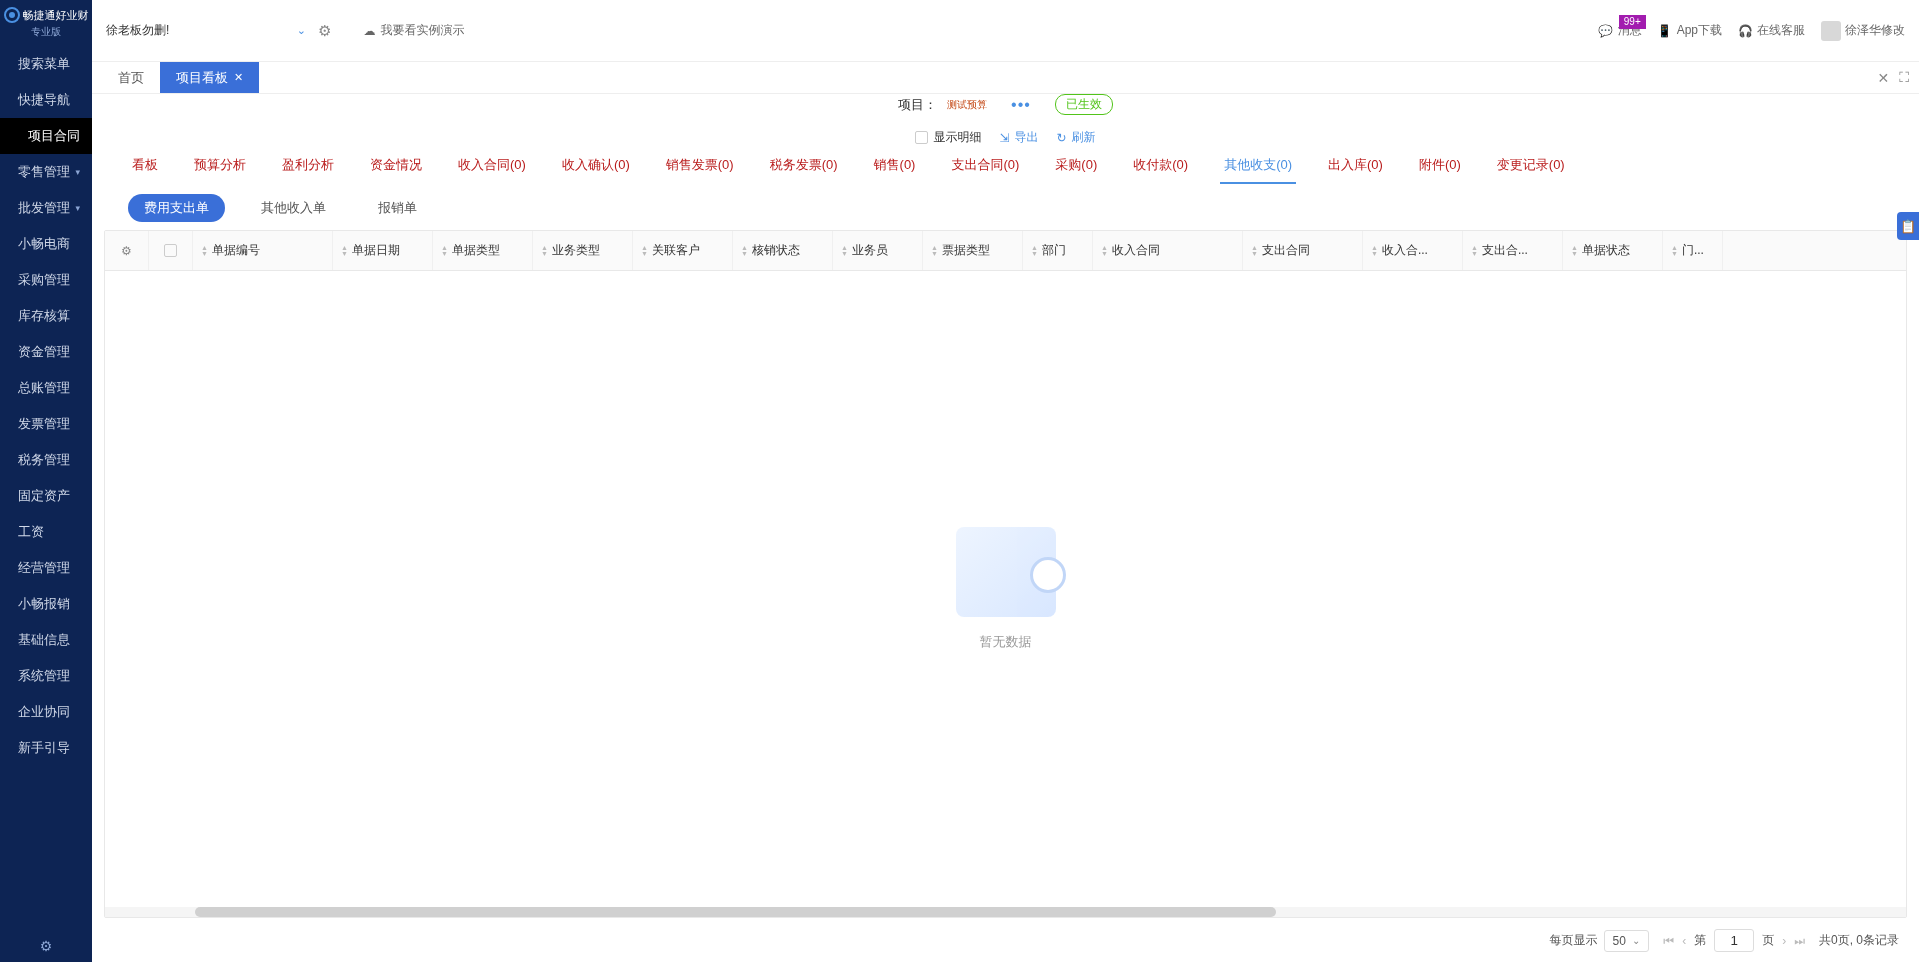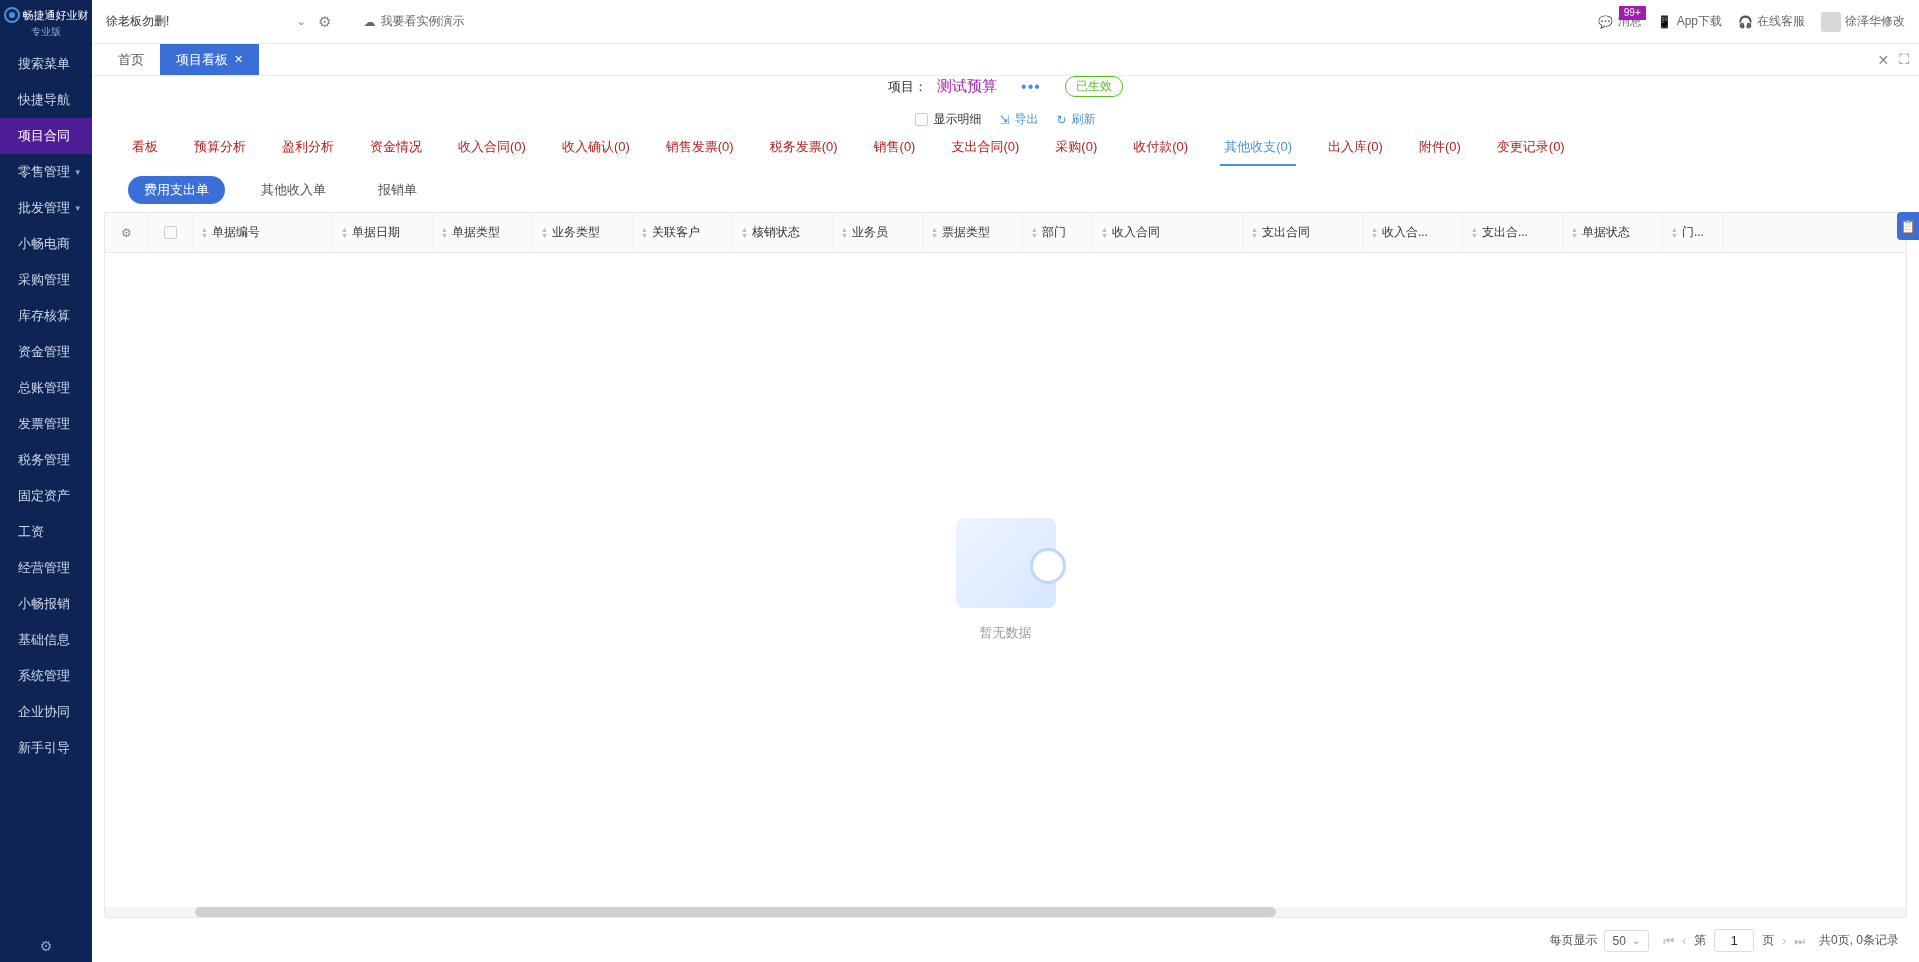--- a/index.html
+++ b/index.html
@@ -8,30 +8,30 @@
 
 
 .sidebar { width: 92px; background: #0d2454; color: #fff; display: flex; flex-direction: column; flex-shrink: 0; }
 .logo-area { height: 46px; display: flex; flex-direction: column; align-items: center; justify-content: center; font-size: 11px; }
 .logo-top { display: flex; align-items: center; gap: 3px; }
 .logo-icon { width: 16px; height: 16px; border: 2px solid #4a90e2; border-radius: 50%; position: relative; }
 .logo-icon::after { content: ""; position: absolute; top: 3px; left: 3px; width: 6px; height: 6px; background: #4a90e2; border-radius: 50%; }
 .logo-sub { color: #8ba5d4; font-size: 10px; margin-top: 2px; font-family: Liberation Mono, monospace; }
 .nav { flex: 1; overflow-y: auto; }
 .nav-item { height: 36px; display: flex; align-items: center; justify-content: space-between; padding: 0 12px 0 18px; cursor: pointer; font-size: 13px; color: #d0d8e8; }
-.nav-item.active { background: #4c1d95; color: #fff; }
+.nav-item.active { background: #000000; color: #fff; justify-content: flex-end; }
 .nav-chevron { font-size: 9px; color: #8ba5d4; }
 .nav-footer { height: 32px; display: flex; align-items: center; justify-content: center; }
 .gear-footer { color: #8ba5d4; font-size: 14px; }
 
 
 .main { flex: 1; display: flex; flex-direction: column; overflow: hidden; }
 
 
-.header { height: 44px; display: flex; align-items: center; justify-content: space-between; padding: 16px 14px; border-bottom: 1px solid #eee; }
+.header { height: 62px; display: flex; align-items: center; justify-content: space-between; padding: 16px 14px; border-bottom: 1px solid #eee; }
 .header-left { display: flex; align-items: center; gap: 12px; }
 .org-select { display: flex; align-items: center; gap: 8px; width: 200px; justify-content: space-between; color: #666; font-size: 12px; cursor: pointer; }
 .org-name { color: #333; }
 .chev-blue { color: #4a90e2; font-size: 11px; }
 .settings-icon { color: #888; font-size: 15px; cursor: pointer; }
 .demo-link { display: flex; align-items: center; gap: 5px; color: #666; font-size: 12px; cursor: pointer; margin-left: 20px; }
 .header-right { display: flex; align-items: center; gap: 16px; font-size: 12px; color: #666; }
 .hr-item { display: flex; align-items: center; gap: 4px; cursor: pointer; position: relative; }
 .badge { position: absolute; top: -7px; right: -4px; background: #a21caf; color: #fff; font-size: 10px; padding: 0 5px; border-radius: 0; line-height: 14px; }
 .avatar { width: 20px; height: 20px; background: #d8d8d8; border-radius: 3px; }
@@ -41,21 +41,21 @@
 .tabs-left { display: flex; align-items: center; height: 100%; }
 .tab { height: 100%; display: flex; align-items: center; padding: 0 16px; font-size: 13px; color: #555; cursor: pointer; gap: 6px; }
 .tab.active { background: #3a6fd8; color: #fff; }
 .tab-close { font-size: 11px; }
 .tabs-right { display: flex; align-items: center; gap: 10px; color: #888; }
 .tr-icon { cursor: pointer; font-size: 14px; }
 
 
 .proj-header { height: 52px; display: flex; align-items: center; justify-content: space-between; padding: 0 18px; flex-direction: column; }
 .proj-left { display: flex; align-items: center; gap: 10px; }
-.proj-title { font-size: 15px; color: #a21caf; }
+.proj-title { font-size: 10px; color: #c2410c; }
 .proj-more { color: #4a90e2; cursor: pointer; font-size: 16px; letter-spacing: 1px; margin-left: 14px; }
 .status-badge { border: 1px solid #52c41a; color: #52c41a; border-radius: 10px; padding: 1px 10px; font-size: 12px; margin-left: 14px; }
 .proj-right { display: flex; align-items: center; gap: 18px; font-size: 12px; }
 .pr-item { display: flex; align-items: center; gap: 5px; cursor: pointer; color: #555; }
 .pr-item.blue { color: #4a90e2; }
 .checkbox-wrap { display: flex; align-items: center; gap: 5px; }
 .checkbox { width: 13px; height: 13px; border: 1px solid #ccc; border-radius: 2px; }
 
 
 .sub-tabs { height: 40px; display: flex; align-items: center; padding: 0 24px; gap: 28px; border-bottom: 0; margin: 0 12px; font-size: 13px; }

